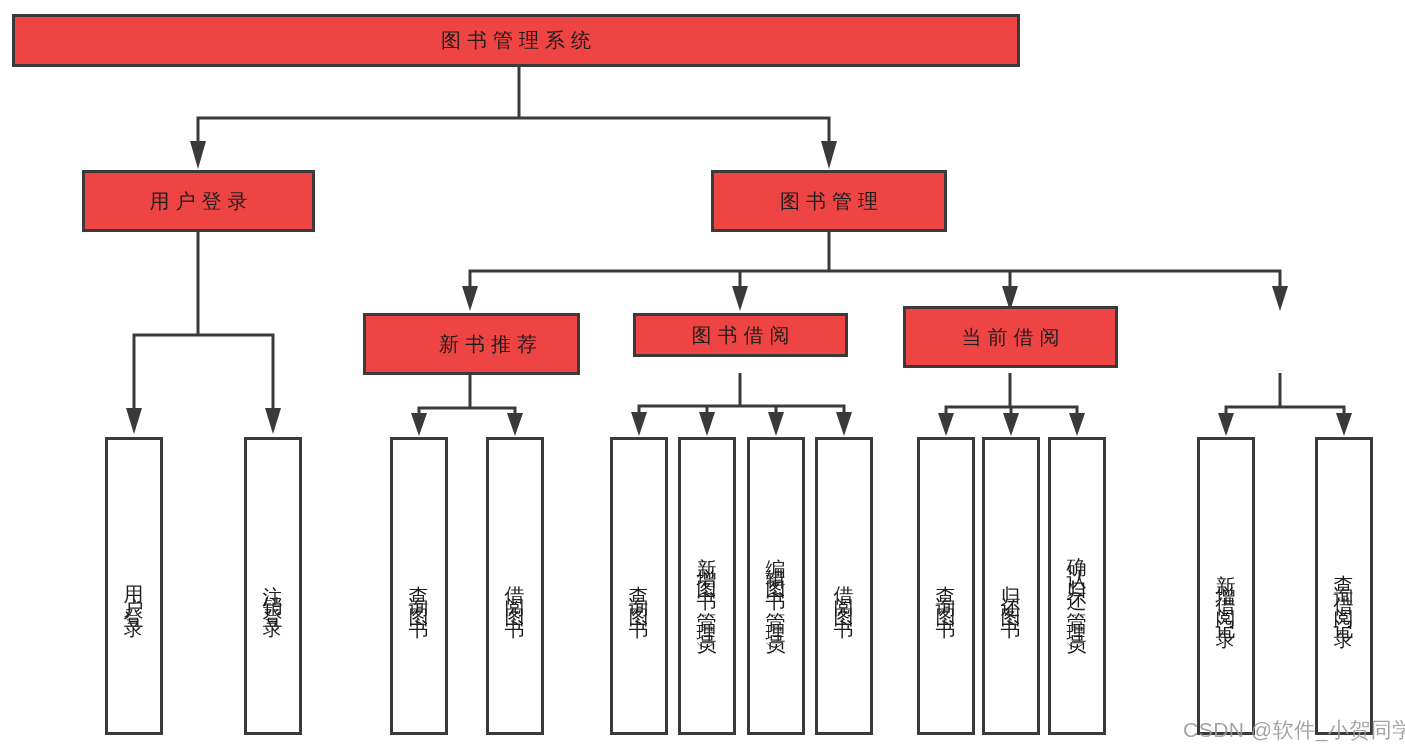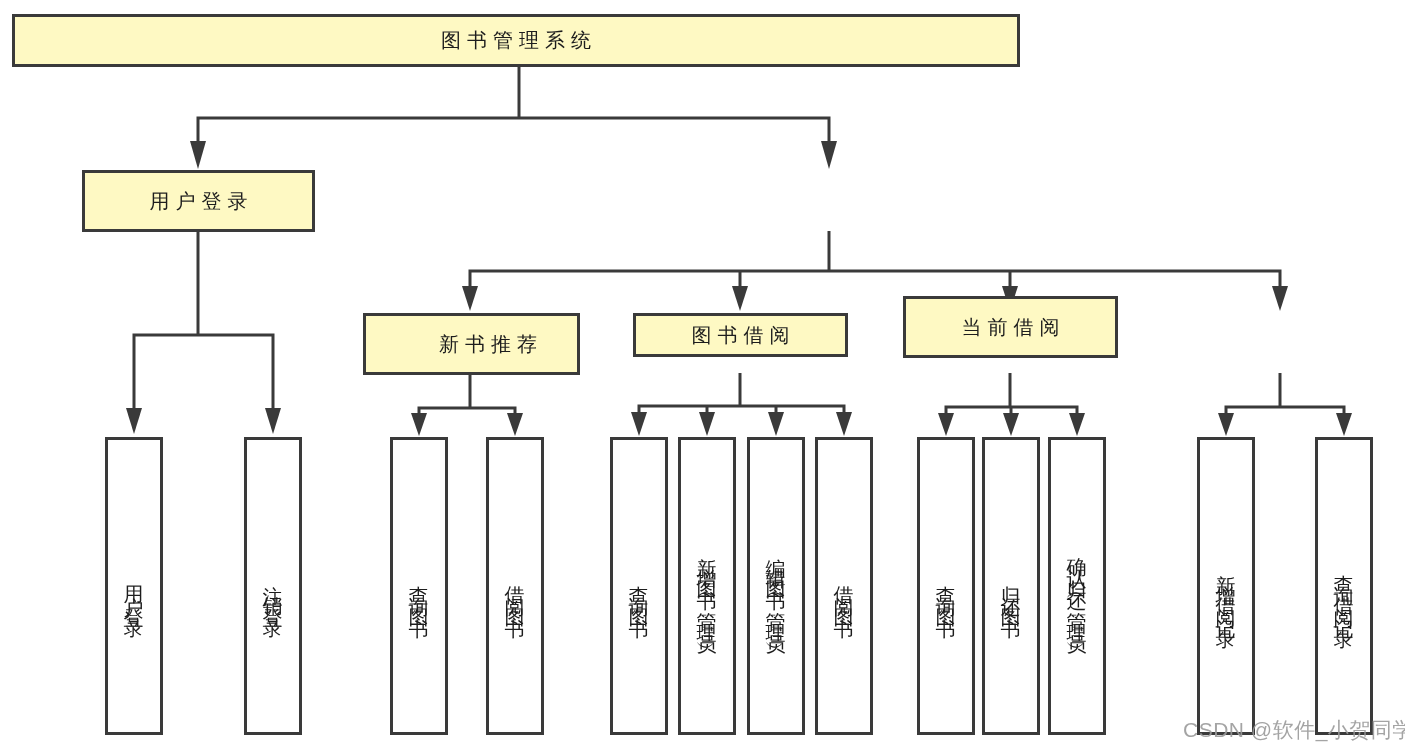--- a/index.html
+++ b/index.html
@@ -13,21 +13,21 @@
   }
   #connectors {
     position: absolute;
     left: 0; top: 0;
     width: 1405px;
     height: 747px;
   }
   .node {
     position: absolute;
     box-sizing: border-box;
-    background: #fef9c3;
+    background: #ef4444;
     border: 3px solid #3a3a3a;
     color: #1d1d1d;
     display: flex;
     align-items: center;
     justify-content: center;
     font-size: 20px;
     letter-spacing: 6px;
     padding-left: 6px; 
     white-space: nowrap;
   }
@@ -117,24 +117,25 @@
       <polygon points="1003,413 1019,413 1011,436"></polygon>
       <polygon points="1069,413 1085,413 1077,436"></polygon>
       <polygon points="1218,413 1234,413 1226,436"></polygon>
       <polygon points="1336,413 1352,413 1344,436"></polygon>
     </g>
   </svg>
 
   <div class="node" style="left:12px; top:14px; width:1008px; height:53px;">图书管理系统</div>
 
   <div class="node" style="left:82px; top:170px; width:233px; height:62px;">用户登录</div>
+  <div class="node" style="left:711px; top:170px; width:236px; height:62px;">图书管理</div>
 
   <div class="node" style="left:363px; top:313px; width:217px; height:62px;padding-left:39px;">新书推荐</div>
   <div class="node" style="left:633px; top:313px; width:215px; height:44px;">图书借阅</div>
-  <div class="node" style="left:903px; top:296px; width:215px; height:62px;">当前借阅</div>
+  <div class="node" style="left:903px; top:306px; width:215px; height:62px;">当前借阅</div>
 
   <div class="vnode" style="left:105px;">
     <span>用户登录</span>
   </div>
   <div class="vnode" style="left:244px;">
     <span>注销登录</span>
   </div>
 
   <div class="vnode" style="left:390px;">
     <span>查询图书</span>

